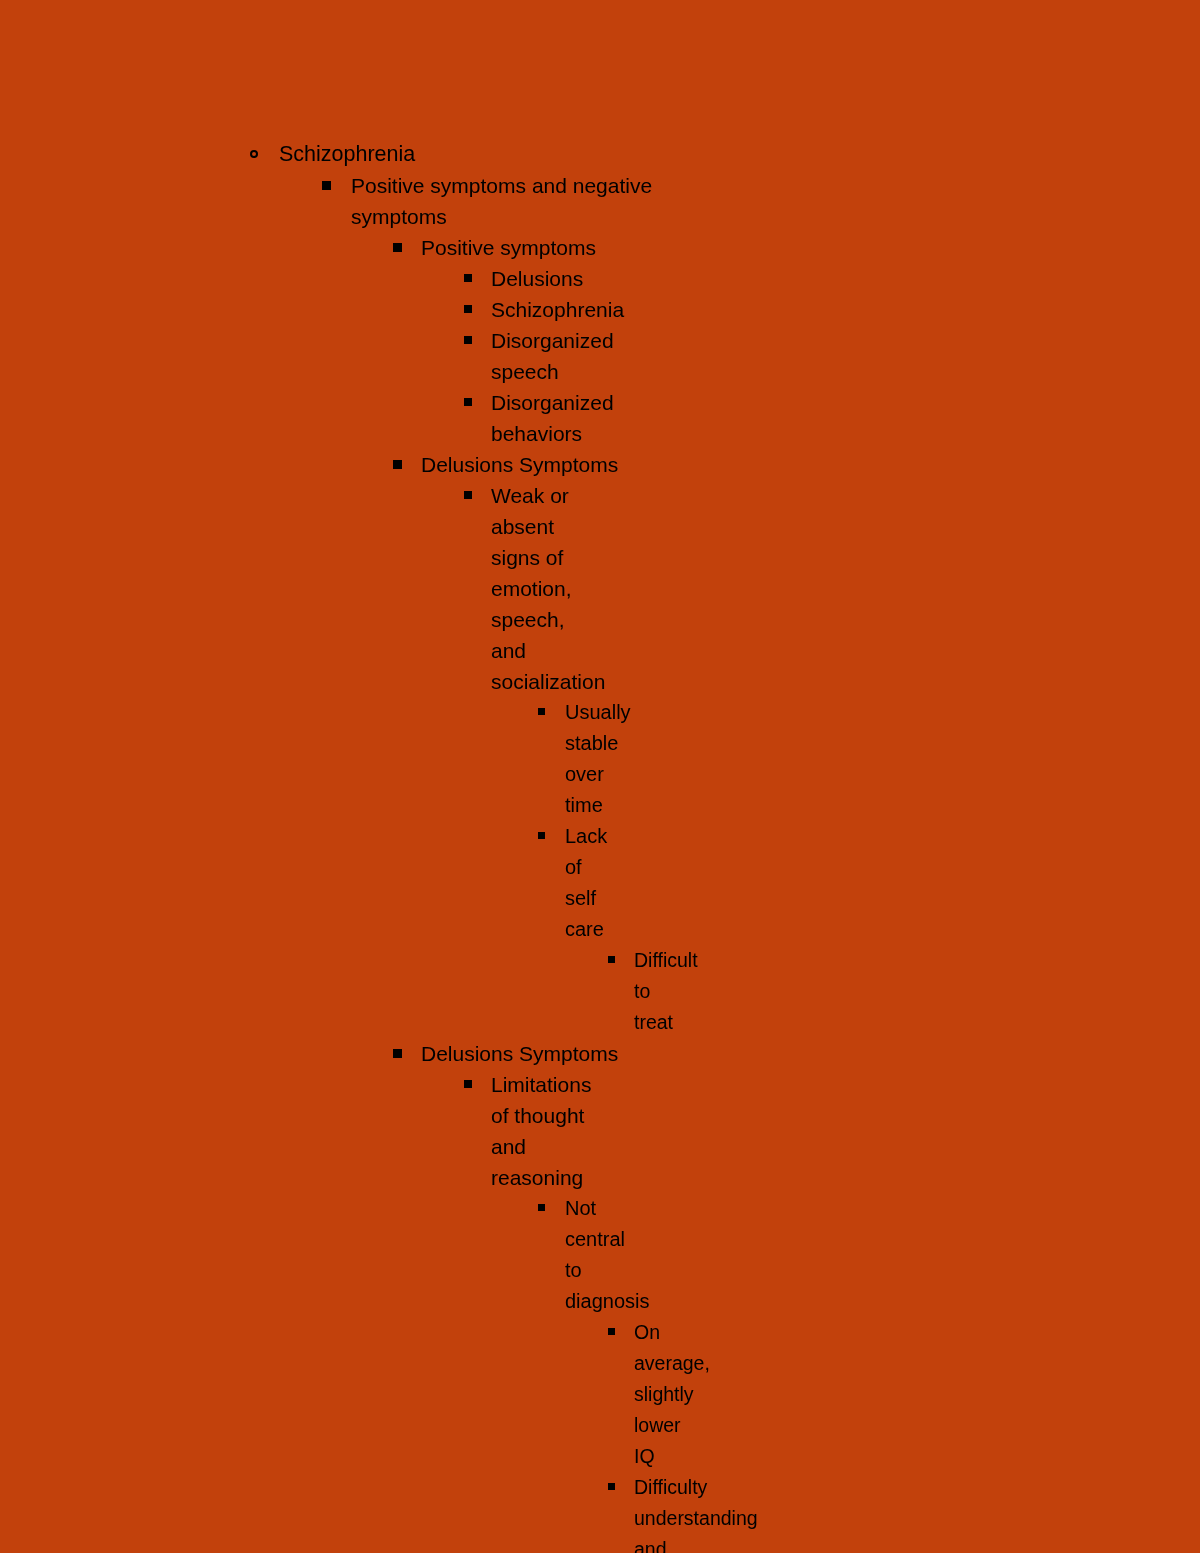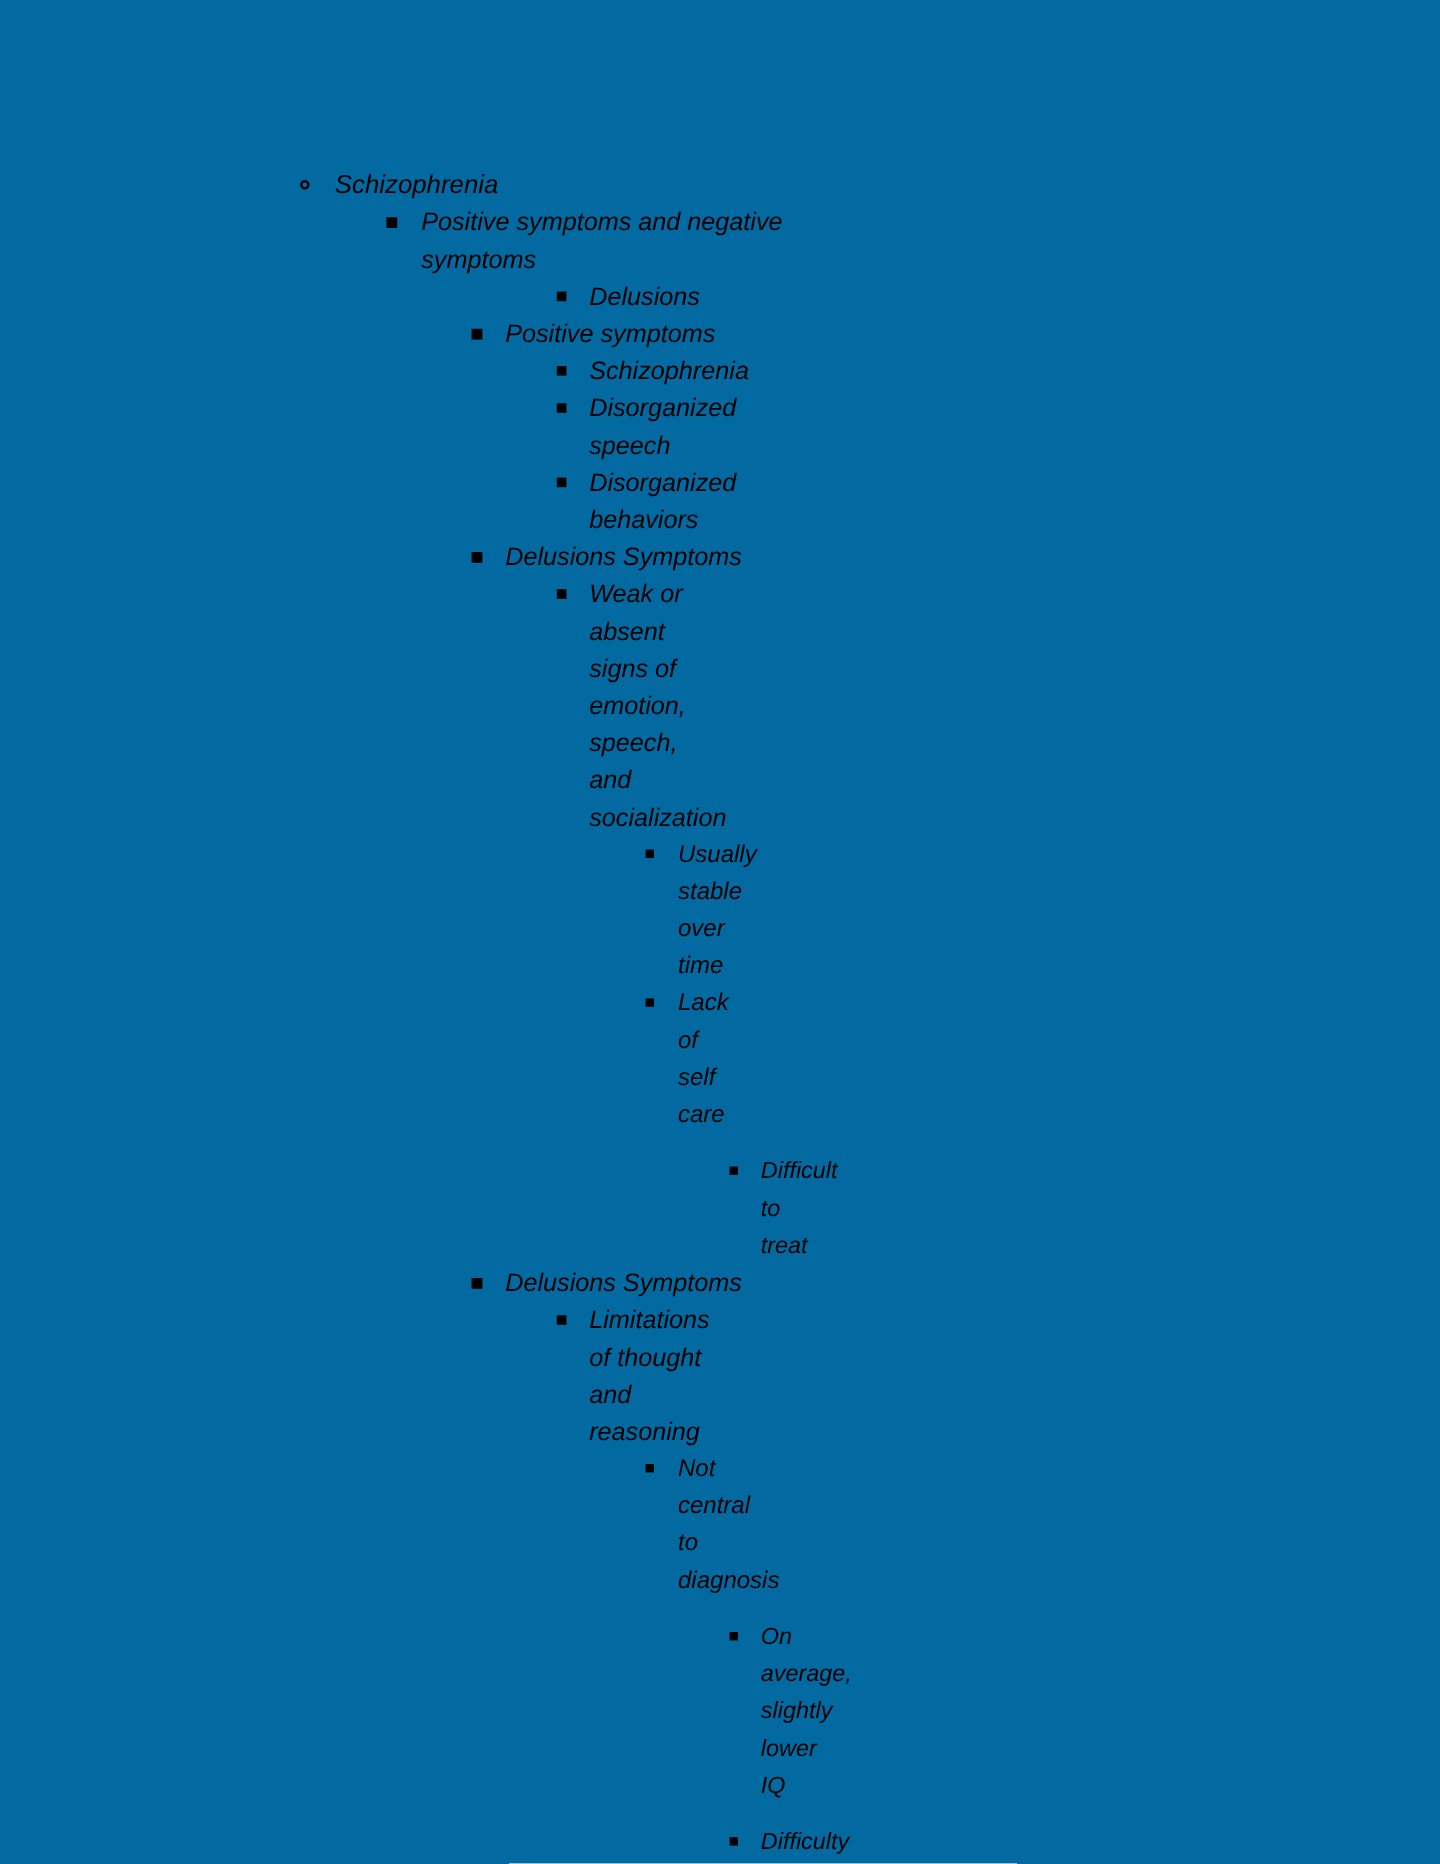--- a/index.html
+++ b/index.html
@@ -12,23 +12,22 @@
     height: 1553px;
     font-family: "Liberation Sans", sans-serif;
     color: #000000;
     -webkit-font-smoothing: antialiased;
   }
 
   .page {
     position: relative;
     width: 1200px;
     height: 1553px;
-    background: #0369a1;
+    background: #c2410c;
     overflow: hidden;
-    font-style: italic;
   }
 
   .outline {
     position: absolute;
     top: 139px;
     left: 0;
     width: 1200px;
   }
 
   
@@ -80,46 +79,46 @@
   .lv5 > .marker { left: 538px; top: 11px; }
 
   .lv6 { padding-left: 634px; font-size: 19.5px; line-height: 31px; }
   .lv6 > .marker { left: 608px; top: 11px; }
 
   
   .w-lv2 { max-width: 735px; }
   .w-lv3 { max-width: 665px; }
   .w-lv4 { max-width: 600px; }
   .w-lv5 { max-width: 520px; }
-  .w-lv6 { max-width: 420px; margin-top: 16px; }
+  .w-lv6 { max-width: 420px; }
 </style>
 </head>
 <body>
 
 <div class="page">
   <div class="outline">
 
     <div class="node lv1">
       <span class="marker mk-circle"></span>
       <span class="txt">Schizophrenia</span>
     </div>
 
     <div class="node lv2 w-lv2">
       <span class="marker mk-square sq-lg"></span>
       <span class="txt">Positive symptoms and negative symptoms</span>
     </div>
 
+    <div class="node lv3 w-lv3">
+      <span class="marker mk-square sq-lg"></span>
+      <span class="txt">Positive symptoms</span>
+    </div>
+
     <div class="node lv4 w-lv4">
       <span class="marker mk-square sq-md"></span>
       <span class="txt">Delusions</span>
-    </div>
-
-    <div class="node lv3 w-lv3">
-      <span class="marker mk-square sq-lg"></span>
-      <span class="txt">Positive symptoms</span>
     </div>
 
     <div class="node lv4 w-lv4">
       <span class="marker mk-square sq-md"></span>
       <span class="txt">Schizophrenia</span>
     </div>
 
     <div class="node lv4 w-lv4">
       <span class="marker mk-square sq-md"></span>
       <span class="txt">Disorganized speech</span>

